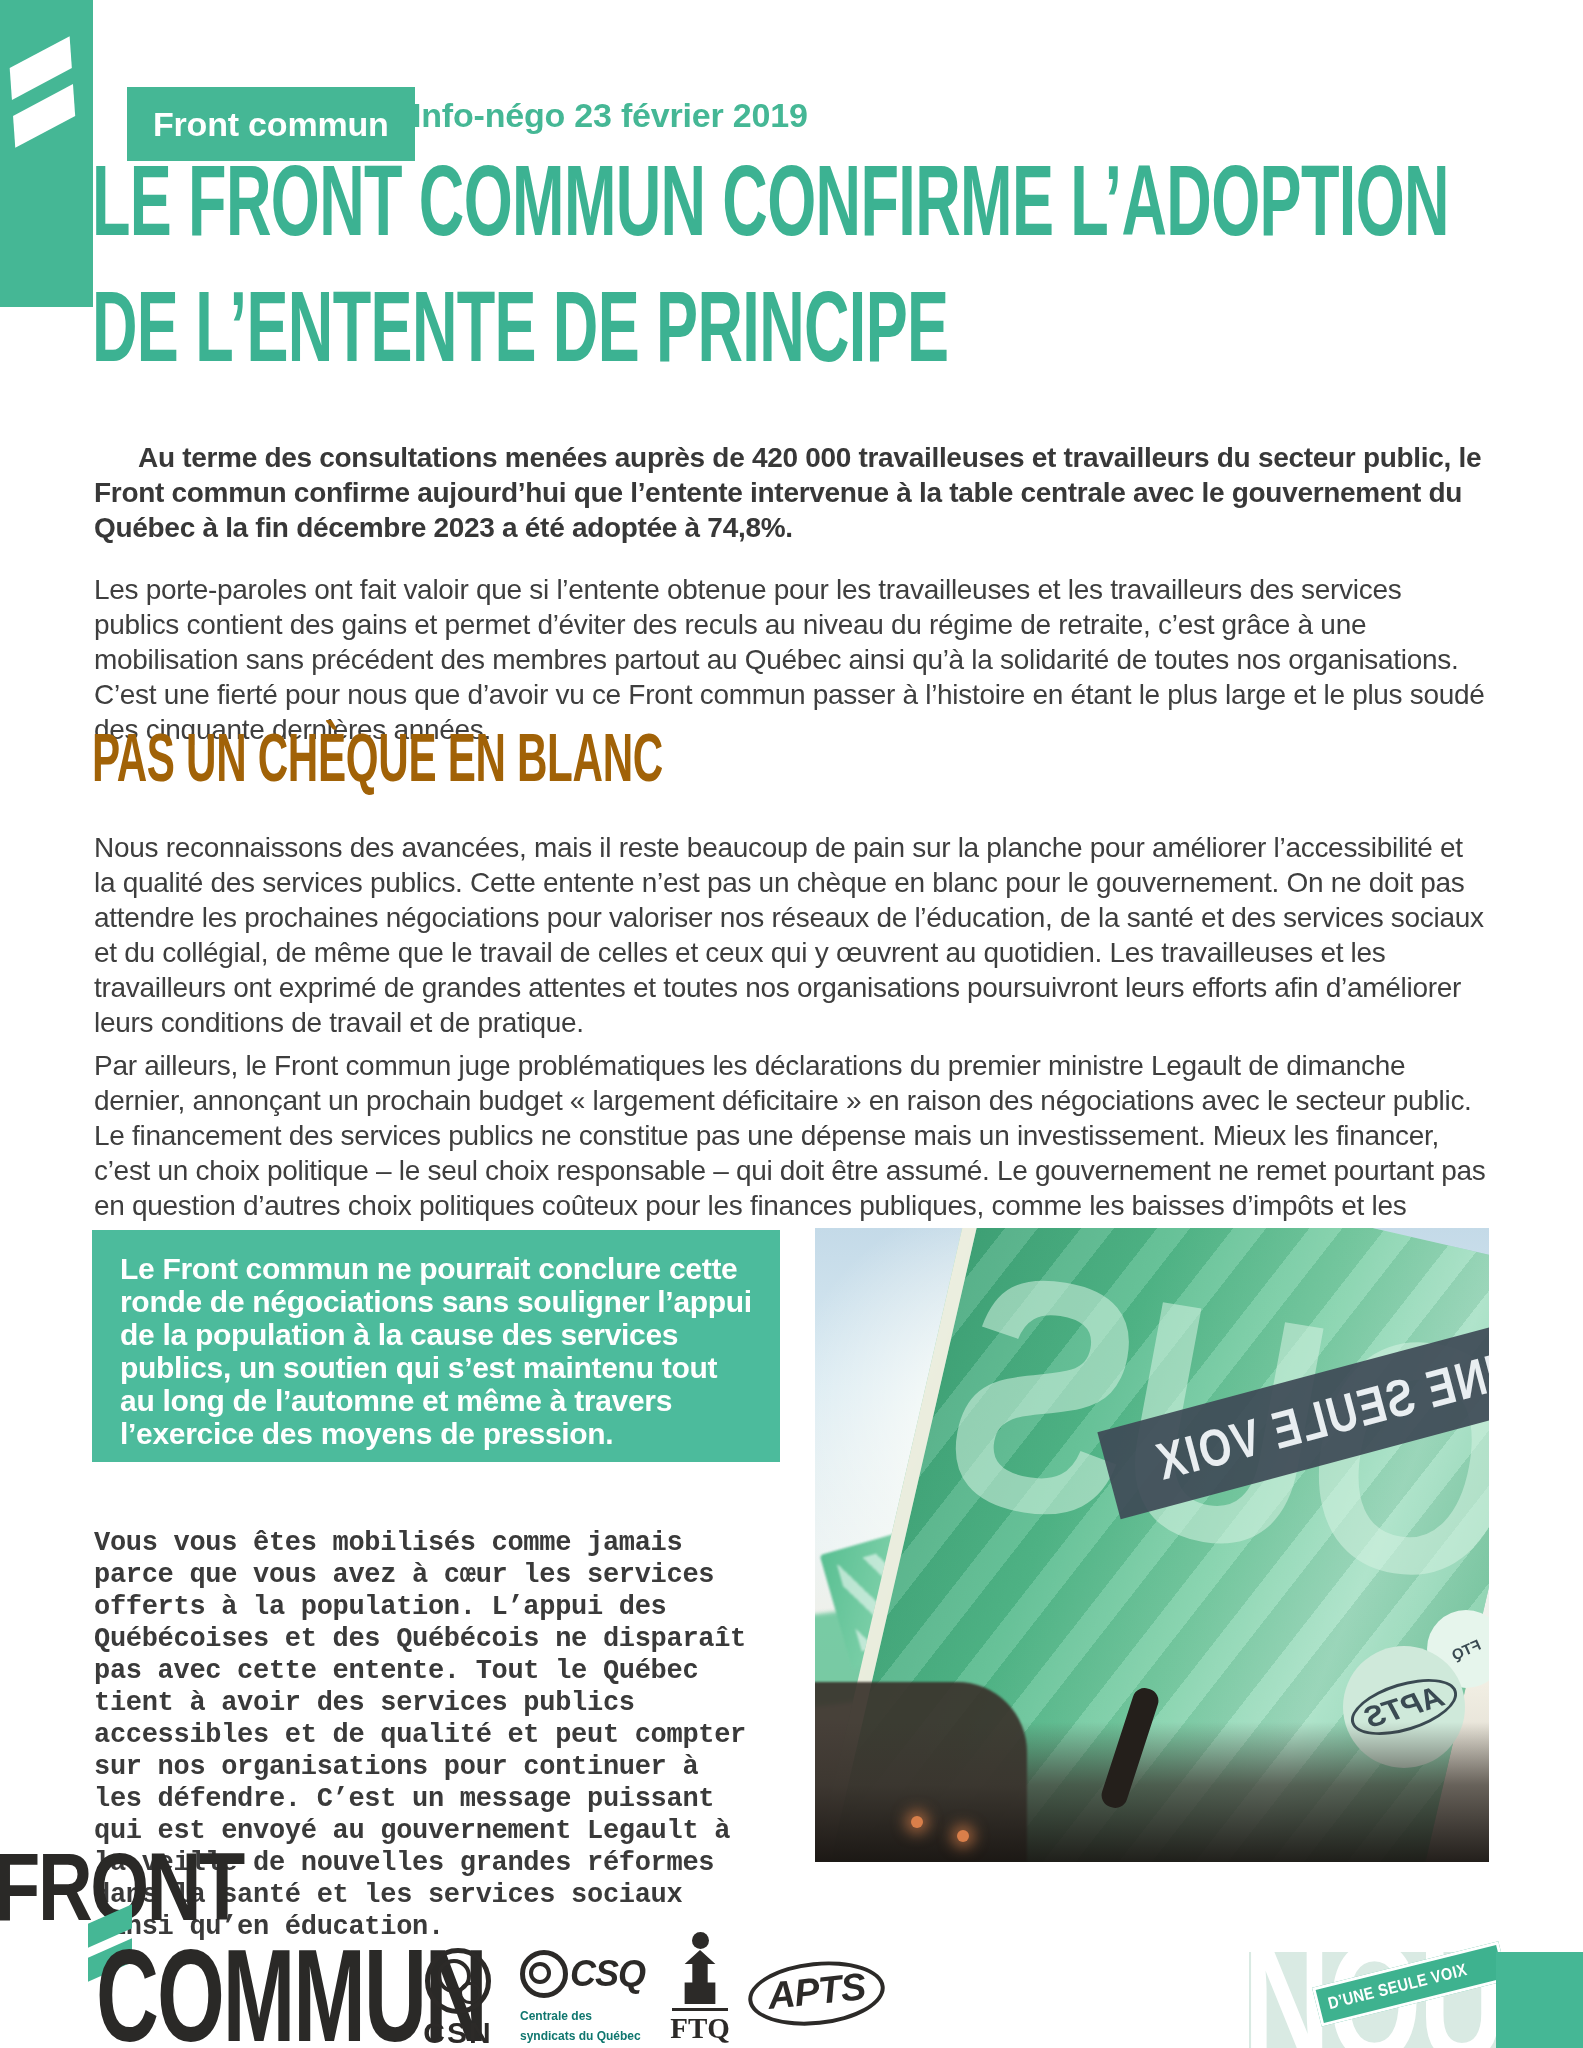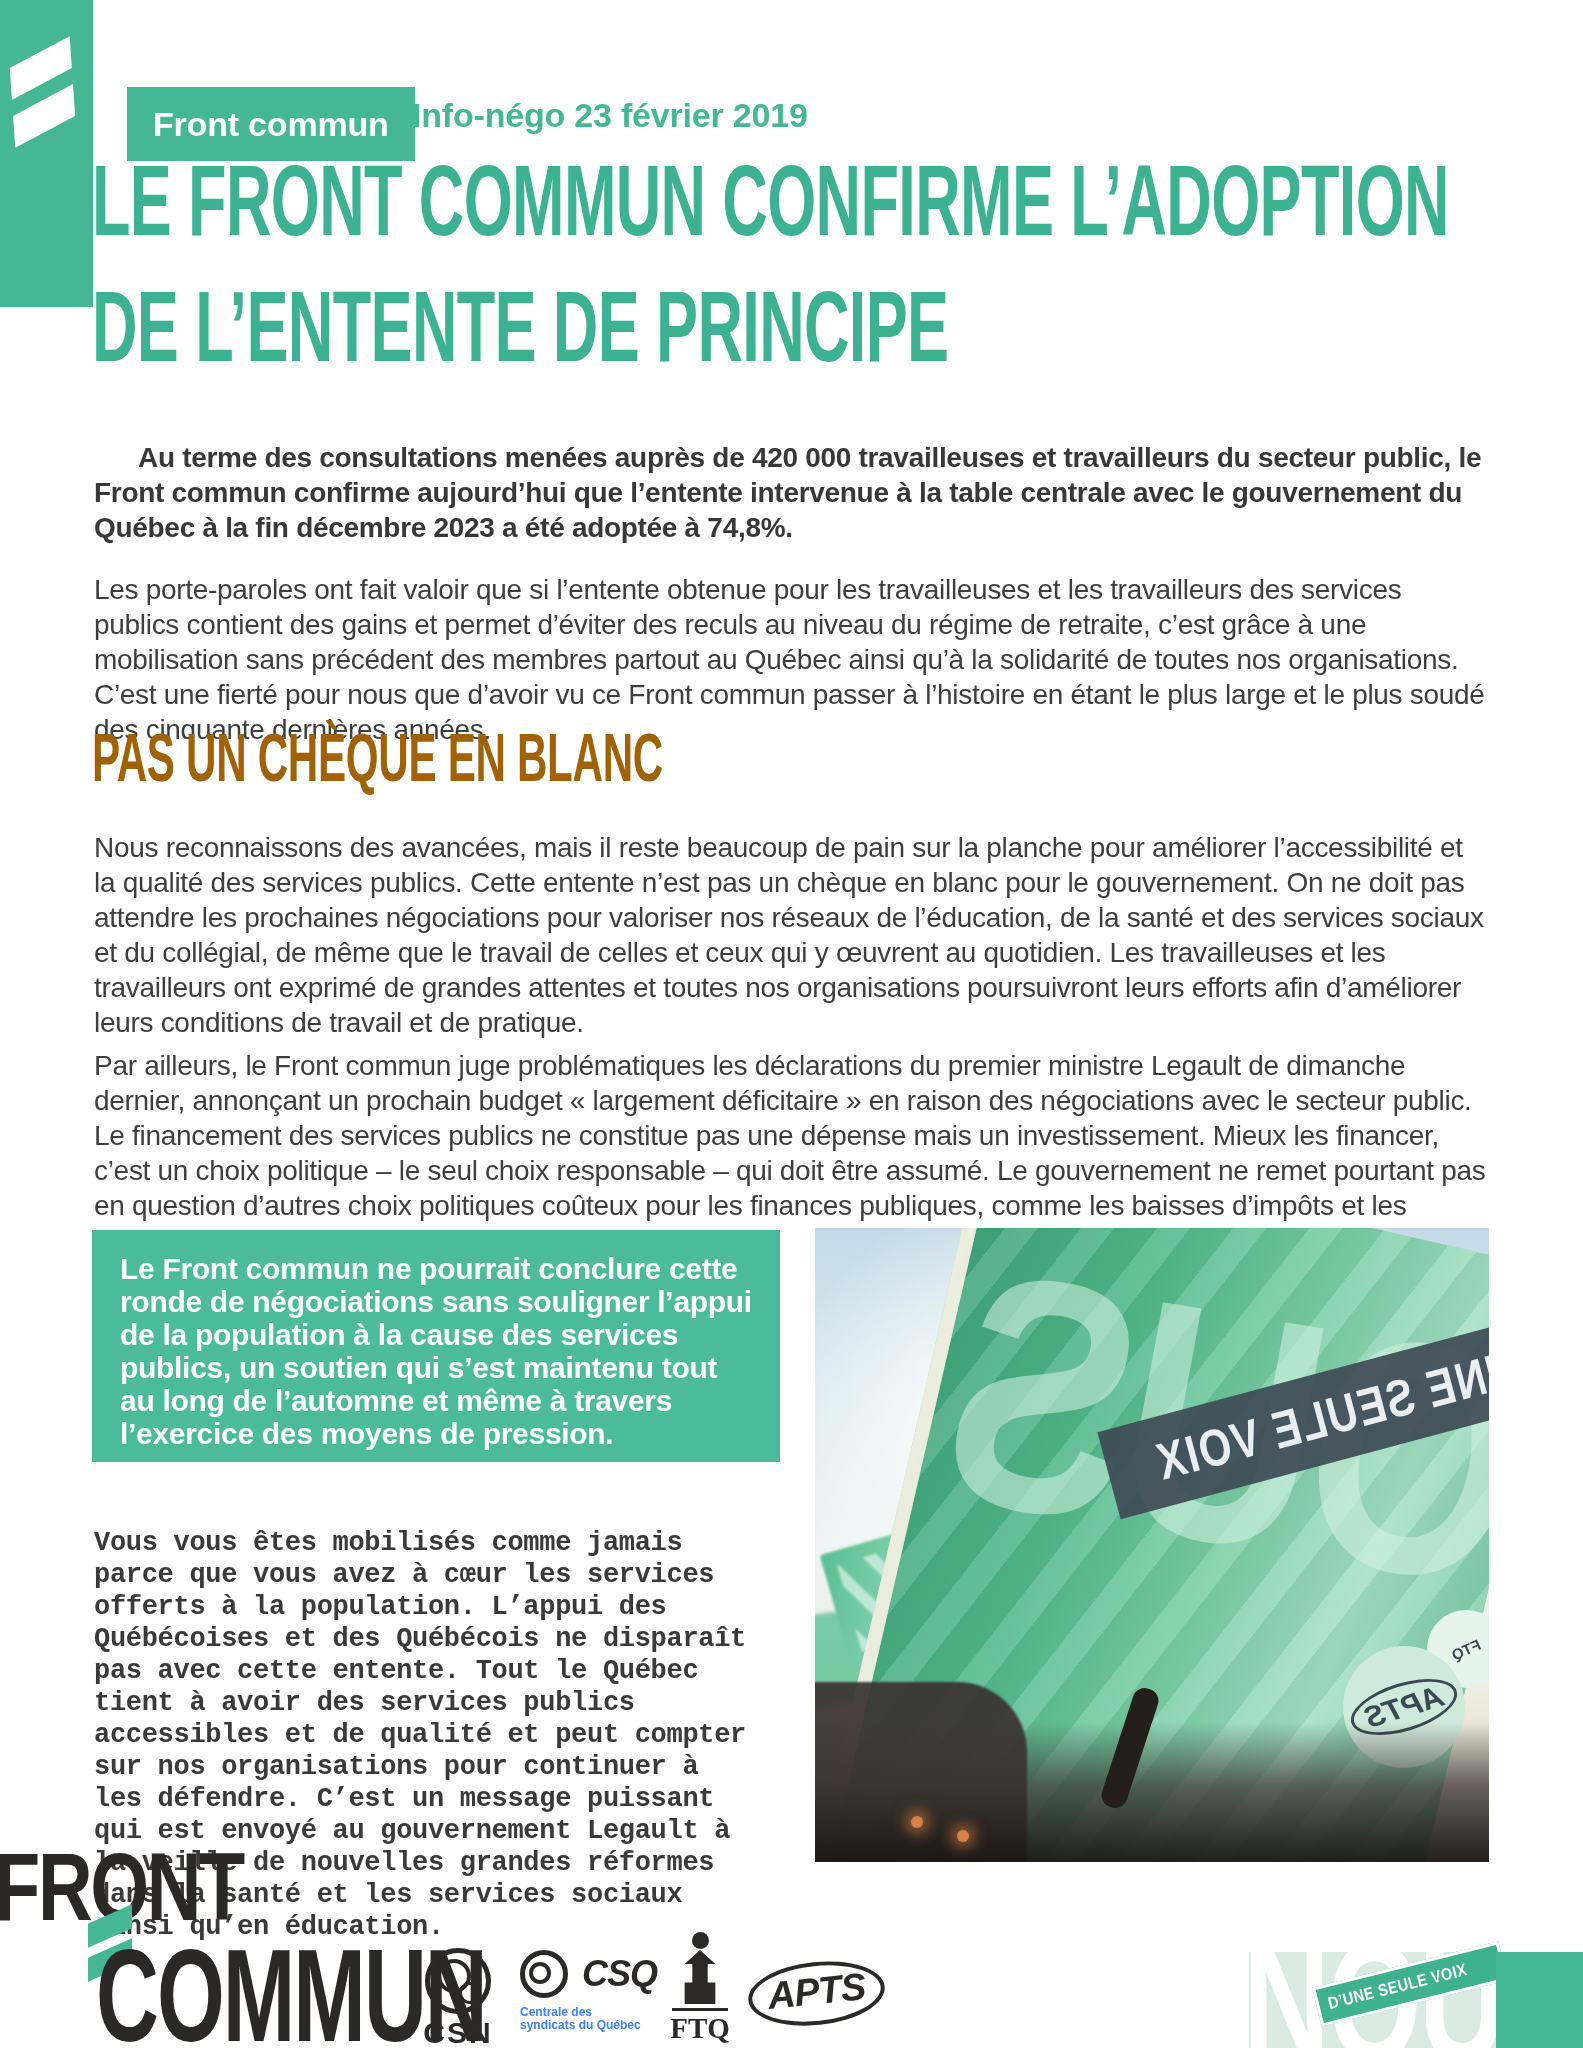--- a/index.html
+++ b/index.html
@@ -90,25 +90,25 @@
   .fc-slash{position:absolute;left:88px;top:1914px;}
   .fc-slash .bar{width:44px;height:24px;background:#45b795;transform:skewY(-24deg);margin-bottom:10px;}
 
   .partners{position:absolute;left:412px;top:1948px;width:460px;height:100px;}
   .csn{position:absolute;left:0;top:0;width:92px;text-align:center;}
   .csn .seal{position:relative;width:56px;height:56px;border:5px solid #2c2a28;border-radius:50%;margin:0 auto;}
   .csn .seal::before{content:"";position:absolute;left:7px;top:6px;width:26px;height:26px;border:4px solid #2c2a28;border-radius:50%;}
   .csn .seal::after{content:"";position:absolute;right:5px;bottom:5px;width:16px;height:16px;border:3px solid #2c2a28;border-radius:50%;}
   .csn .wordmark{font-weight:700;font-size:30px;letter-spacing:2px;color:#2c2a28;margin-top:2px;}
   .csq{position:absolute;left:108px;top:2px;width:150px;}
-  .csq .row{display:flex;align-items:center;gap:14px;}
+  .csq .row{display:flex;align-items:center;gap:2px;}
   .csq .spiral{position:relative;width:38px;height:38px;border:5px solid #2c2a28;border-radius:50%;}
   .csq .spiral::before{content:"";position:absolute;left:4px;top:7px;width:14px;height:14px;border:4px solid #2c2a28;border-radius:50%;}
   .csq .wordmark{font-weight:700;font-style:italic;font-size:36px;color:#2c2a28;letter-spacing:-1px;}
-  .csq .sub{font-weight:700;font-size:12px;line-height:13px;color:#3b82f6;margin-top:8px;width:130px;}
+  .csq .sub{font-weight:700;font-size:12px;line-height:20px;color:#0f766e;margin-top:8px;width:130px;}
   .ftq{position:absolute;left:256px;top:-16px;width:64px;text-align:center;}
   .ftq .head{width:17px;height:17px;border-radius:50%;background:#2c2a28;margin:0 auto 1px;}
   .ftq .bodyshape{width:48px;height:54px;background:#2c2a28;margin:0 auto;
     clip-path:polygon(50% 0,82% 26%,66% 26%,66% 60%,82% 60%,82% 100%,18% 100%,18% 60%,34% 60%,34% 26%,18% 26%);}
   .ftq .rule{width:56px;height:3px;background:#2c2a28;margin:4px auto 1px;}
   .ftq .wordmark{font-family:"Liberation Serif",serif;font-weight:700;font-size:29px;color:#2c2a28;}
   .apts{position:absolute;left:336px;top:14px;transform:rotate(-6deg);}
   .apts .oval{border:4px solid #2c2a28;border-radius:50%;padding:4px 16px 8px;}
   .apts .wordmark{font-weight:700;font-style:italic;font-size:38px;letter-spacing:-1px;color:#2c2a28;}
 

